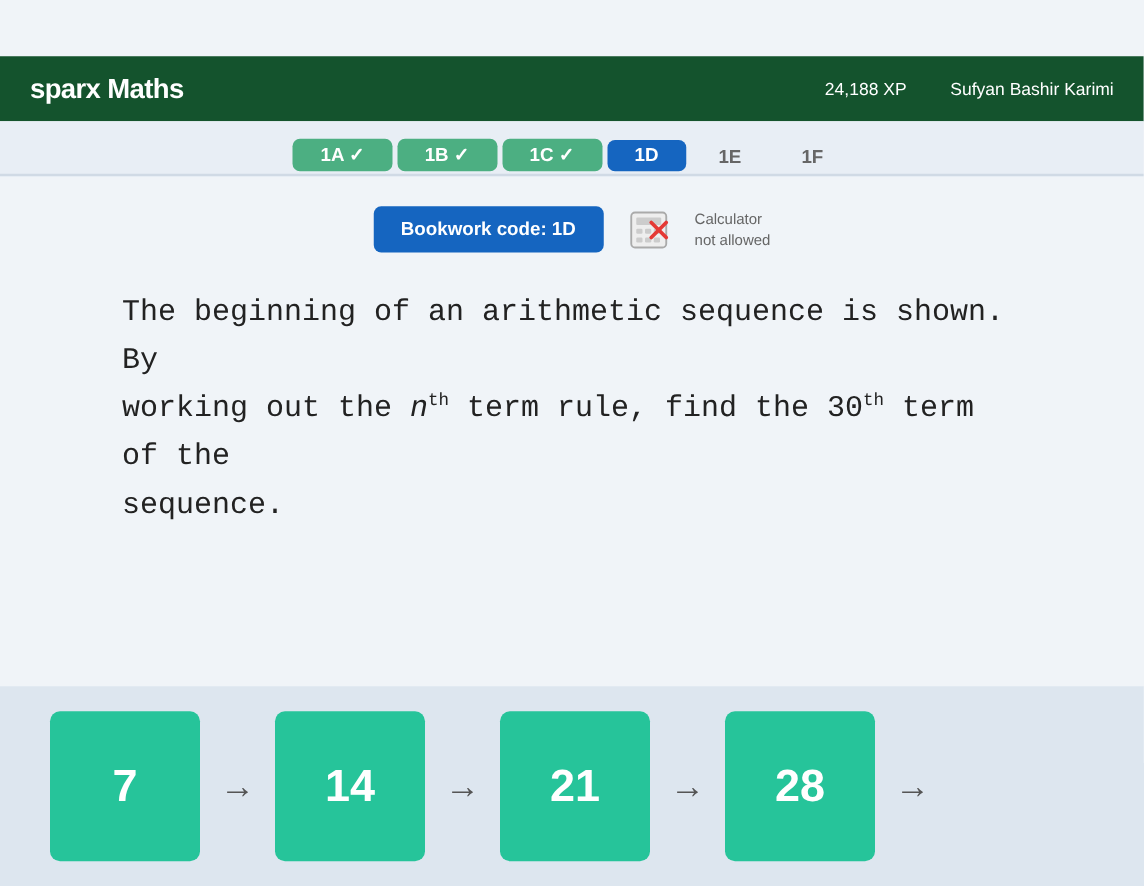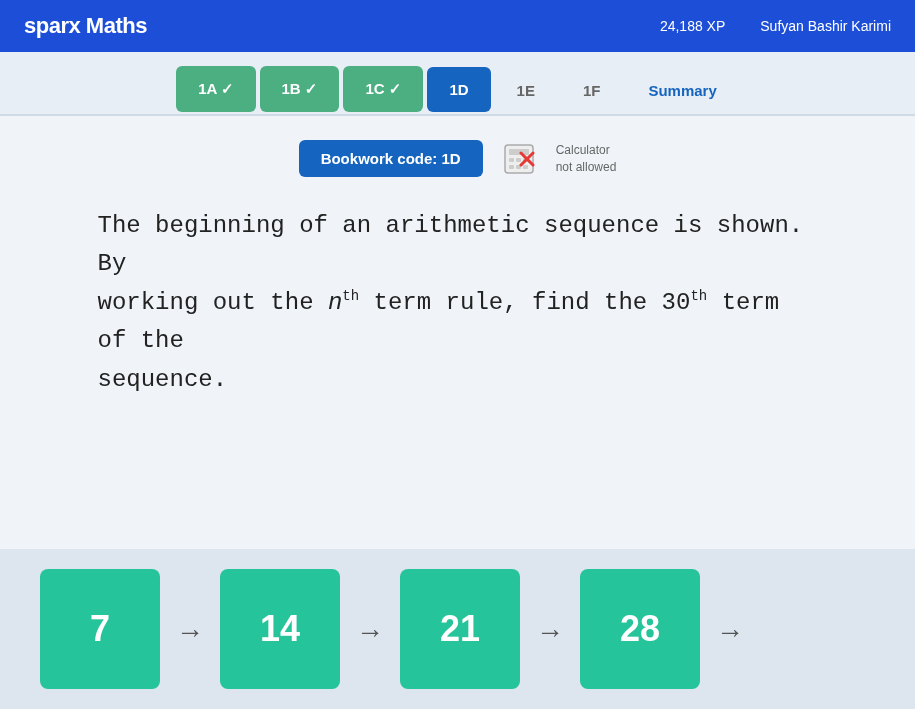--- a/index.html
+++ b/index.html
@@ -7,26 +7,27 @@
     body {
       width: 915px;
       height: 709px;
       font-family: 'Segoe UI', Arial, sans-serif;
       background: #f0f4f8;
       overflow: hidden;
     }
 
     
     .header {
-      background: #1d4ed8;
+      background: #14532d;
       display: flex;
       align-items: center;
       justify-content: space-between;
       padding: 0 24px;
       height: 52px;
+      margin-top: 45px;
     }
 
     .header-logo {
       color: white;
       font-size: 22px;
       font-weight: bold;
       letter-spacing: -0.5px;
     }
 
     .header-user {
@@ -41,21 +42,21 @@
       background: #e8eef5;
       display: flex;
       align-items: center;
       justify-content: center;
       padding: 14px 0 0 0;
       gap: 4px;
       border-bottom: 2px solid #d0dae5;
     }
 
     .tab {
-      padding: 14px 22px;
+      padding: 4px 22px;
       border-radius: 6px 6px 0 0;
       font-size: 15px;
       font-weight: 600;
       cursor: pointer;
       border: none;
       background: transparent;
       color: #555;
     }
 
     .tab.completed {
@@ -207,21 +208,20 @@
   </div>
 </div>
 
 <div class="tab-bar">
   <button class="tab completed">1A ✓</button>
   <button class="tab completed">1B ✓</button>
   <button class="tab completed">1C ✓</button>
   <button class="tab active">1D</button>
   <button class="tab inactive">1E</button>
   <button class="tab inactive">1F</button>
-  <button class="tab summary">Summary</button>
 </div>
 
 <div class="main">
 
   <div class="bookwork-bar">
     <button class="bookwork-btn">Bookwork code: 1D</button>
     <div class="calculator-notice">
       <div class="calc-icon">
         <svg viewBox="0 0 32 32" fill="none" xmlns="http://www.w3.org/2000/svg">
           <rect x="2" y="2" width="28" height="28" rx="3" fill="#eee" stroke="#aaa" stroke-width="1.5"></rect>

